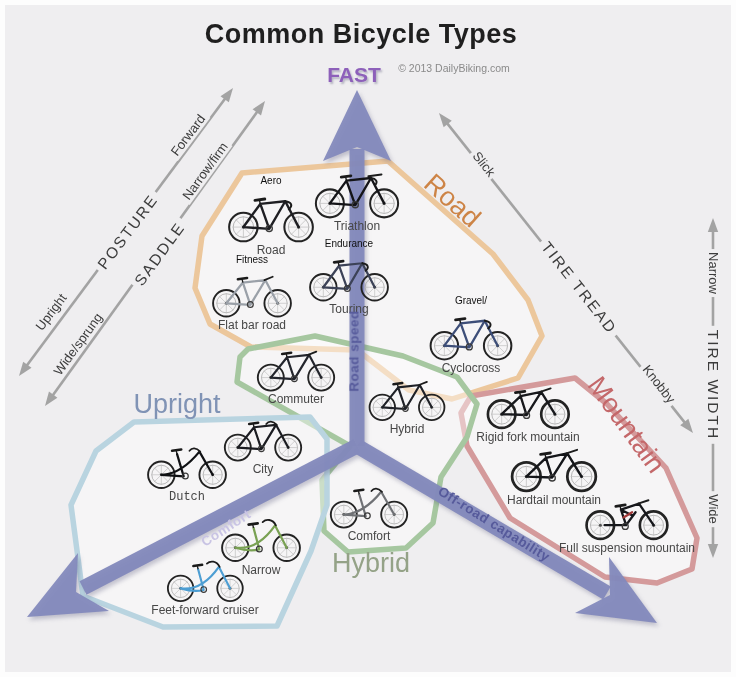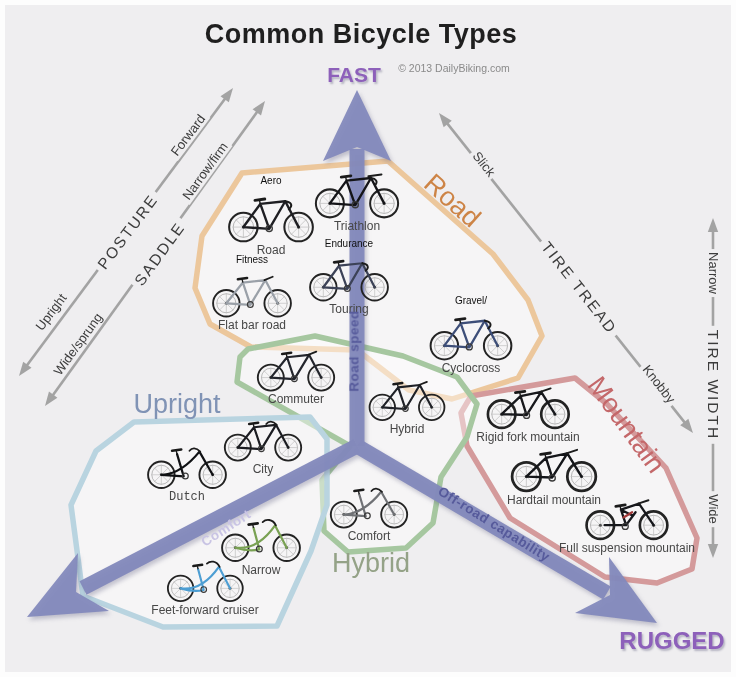--- a/index.html
+++ b/index.html
@@ -74,21 +74,20 @@
           <line x1="352" y1="441" x2="602" y2="588" stroke="#848abc" stroke-width="15" opacity="0.96"></line>
           <polygon points="652,618 604,552 605,590 570,608" fill="#848abc" opacity="0.96"></polygon>
         </g>
       </g>
     </svg>
 
   <div class="lbl title" style="left:356px;top:29px;">Common Bicycle Types</div>
   <div class="lbl copyright" style="left:449px;top:63px;">© 2013 DailyBiking.com</div>
 
   <div class="lbl pole pole-top" style="left:349px;top:70px;">FAST</div>
-  <div class="lbl pole" style="left:667px;top:636px;">RUGGED</div>
 
   <div class="lbl axis-end" style="left:46px;top:307px;transform:translate(-50%,-50%) rotate(-53deg);">Upright</div>
   <div class="lbl axis-name" style="left:123px;top:227px;transform:translate(-50%,-50%) rotate(-53deg);">POSTURE</div>
   <div class="lbl axis-end" style="left:183px;top:130px;transform:translate(-50%,-50%) rotate(-53deg);">Forward</div>
 
   <div class="lbl axis-end" style="left:73px;top:339px;transform:translate(-50%,-50%) rotate(-54deg);">Wide/sprung</div>
   <div class="lbl axis-name" style="left:155px;top:249px;transform:translate(-50%,-50%) rotate(-54deg);">SADDLE</div>
   <div class="lbl axis-end" style="left:200px;top:166px;transform:translate(-50%,-50%) rotate(-54deg);">Narrow/firm</div>
 
   <div class="lbl axis-end" style="left:479px;top:159px;transform:translate(-50%,-50%) rotate(52deg);">Slick</div>

